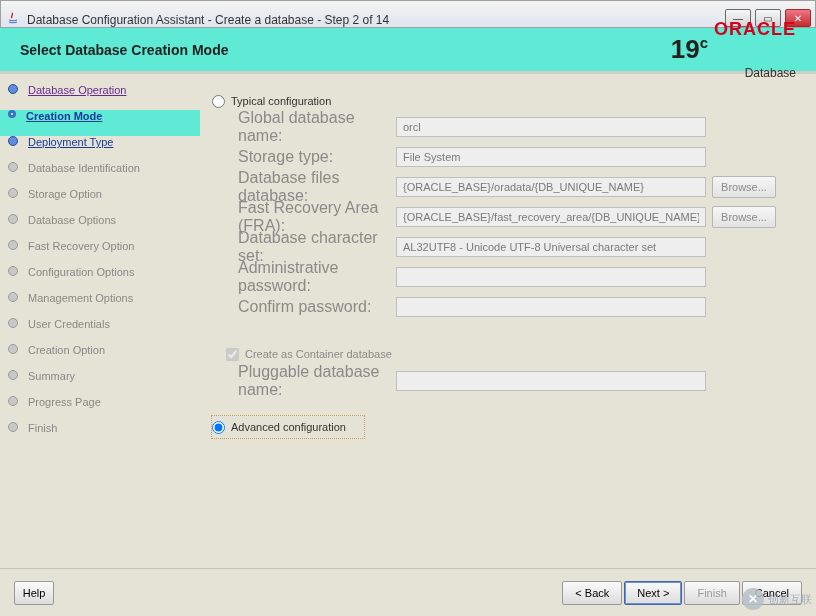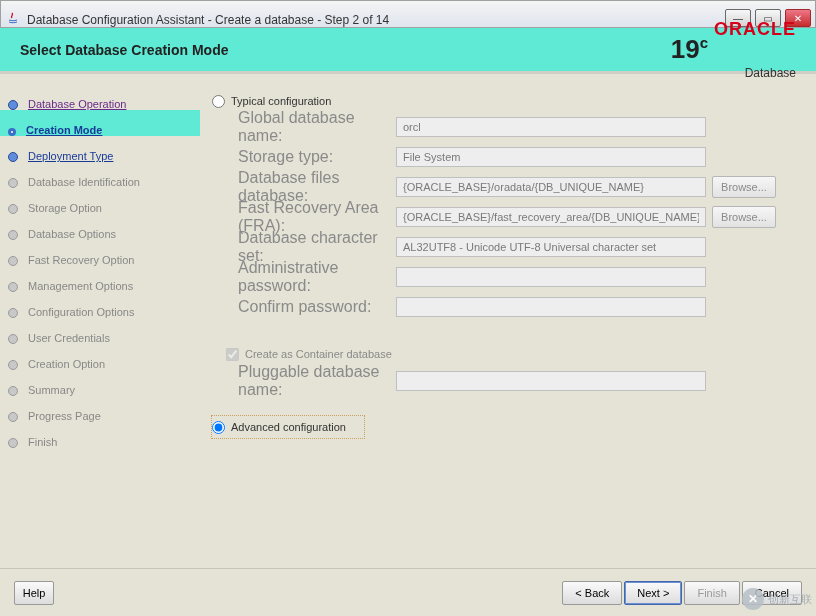--- a/index.html
+++ b/index.html
@@ -16,21 +16,21 @@
   .header h1 { font-size:14px; font-weight:bold; color:#222; flex:1; margin:0; }
   .brand { display:flex; align-items:center; gap:6px; }
   .brand-19c { font-family:Georgia,serif; font-weight:bold; font-size:26px; color:#222; }
   .brand-19c .c { font-size:15px; vertical-align:super; }
   .brand-oracle { text-align:right; }
   .brand-oracle .o { color:#d6001c; font-weight:bold; font-size:18px; letter-spacing:1px; }
   .brand-oracle .db { color:#333; font-size:12px; display:block; text-align:right;margin-top:26px; }
 
   .content { display:flex; height:calc(616px - 28px - 46px - 48px); background:#e5e3d6; }
   .sidebar { width:200px; padding:10px 0; }
-  .step-row { display:flex; align-items:flex-end; height:26px; padding-left:8px; position:relative; }
+  .step-row { display:flex; align-items:flex-start; height:26px; padding-left:8px; position:relative; }
   .dot { width:10px; height:10px; border-radius:50%; background:#c8c8c8; border:1px solid #9a9a9a; margin-right:10px; }
   .dot.visited { background:#5f8cdc; border-color:#2a4c9a; }
   .dot.current { background:#fff; border:3px solid #3a6fc9; width:8px; height:8px; }
   .step-label { font-size:11px; text-decoration:underline; }
   .step-label.visited { color:#6a2a8a; }
   .step-label.current { color:#1a3a9a; font-weight:bold; text-decoration:underline; }
   .step-label.link    { color:#1a3a9a; }
   .step-label.future  { color:#888; text-decoration:none; }
   .step-row.current-row { background:#5eead4; }
 
@@ -116,25 +116,25 @@
     <div class="step-row">
         <span class="dot"></span>
         <span class="step-label future">Database Options</span>
       </div>
     <div class="step-row">
         <span class="dot"></span>
         <span class="step-label future">Fast Recovery Option</span>
       </div>
     <div class="step-row">
         <span class="dot"></span>
+        <span class="step-label future">Configuration Options</span>
+      </div>
+    <div class="step-row">
+        <span class="dot"></span>
         <span class="step-label future">Management Options</span>
-      </div>
-    <div class="step-row">
-        <span class="dot"></span>
-        <span class="step-label future">Configuration Options</span>
       </div>
     <div class="step-row">
         <span class="dot"></span>
         <span class="step-label future">User Credentials</span>
       </div>
     <div class="step-row">
         <span class="dot"></span>
         <span class="step-label future">Creation Option</span>
       </div>
     <div class="step-row">

